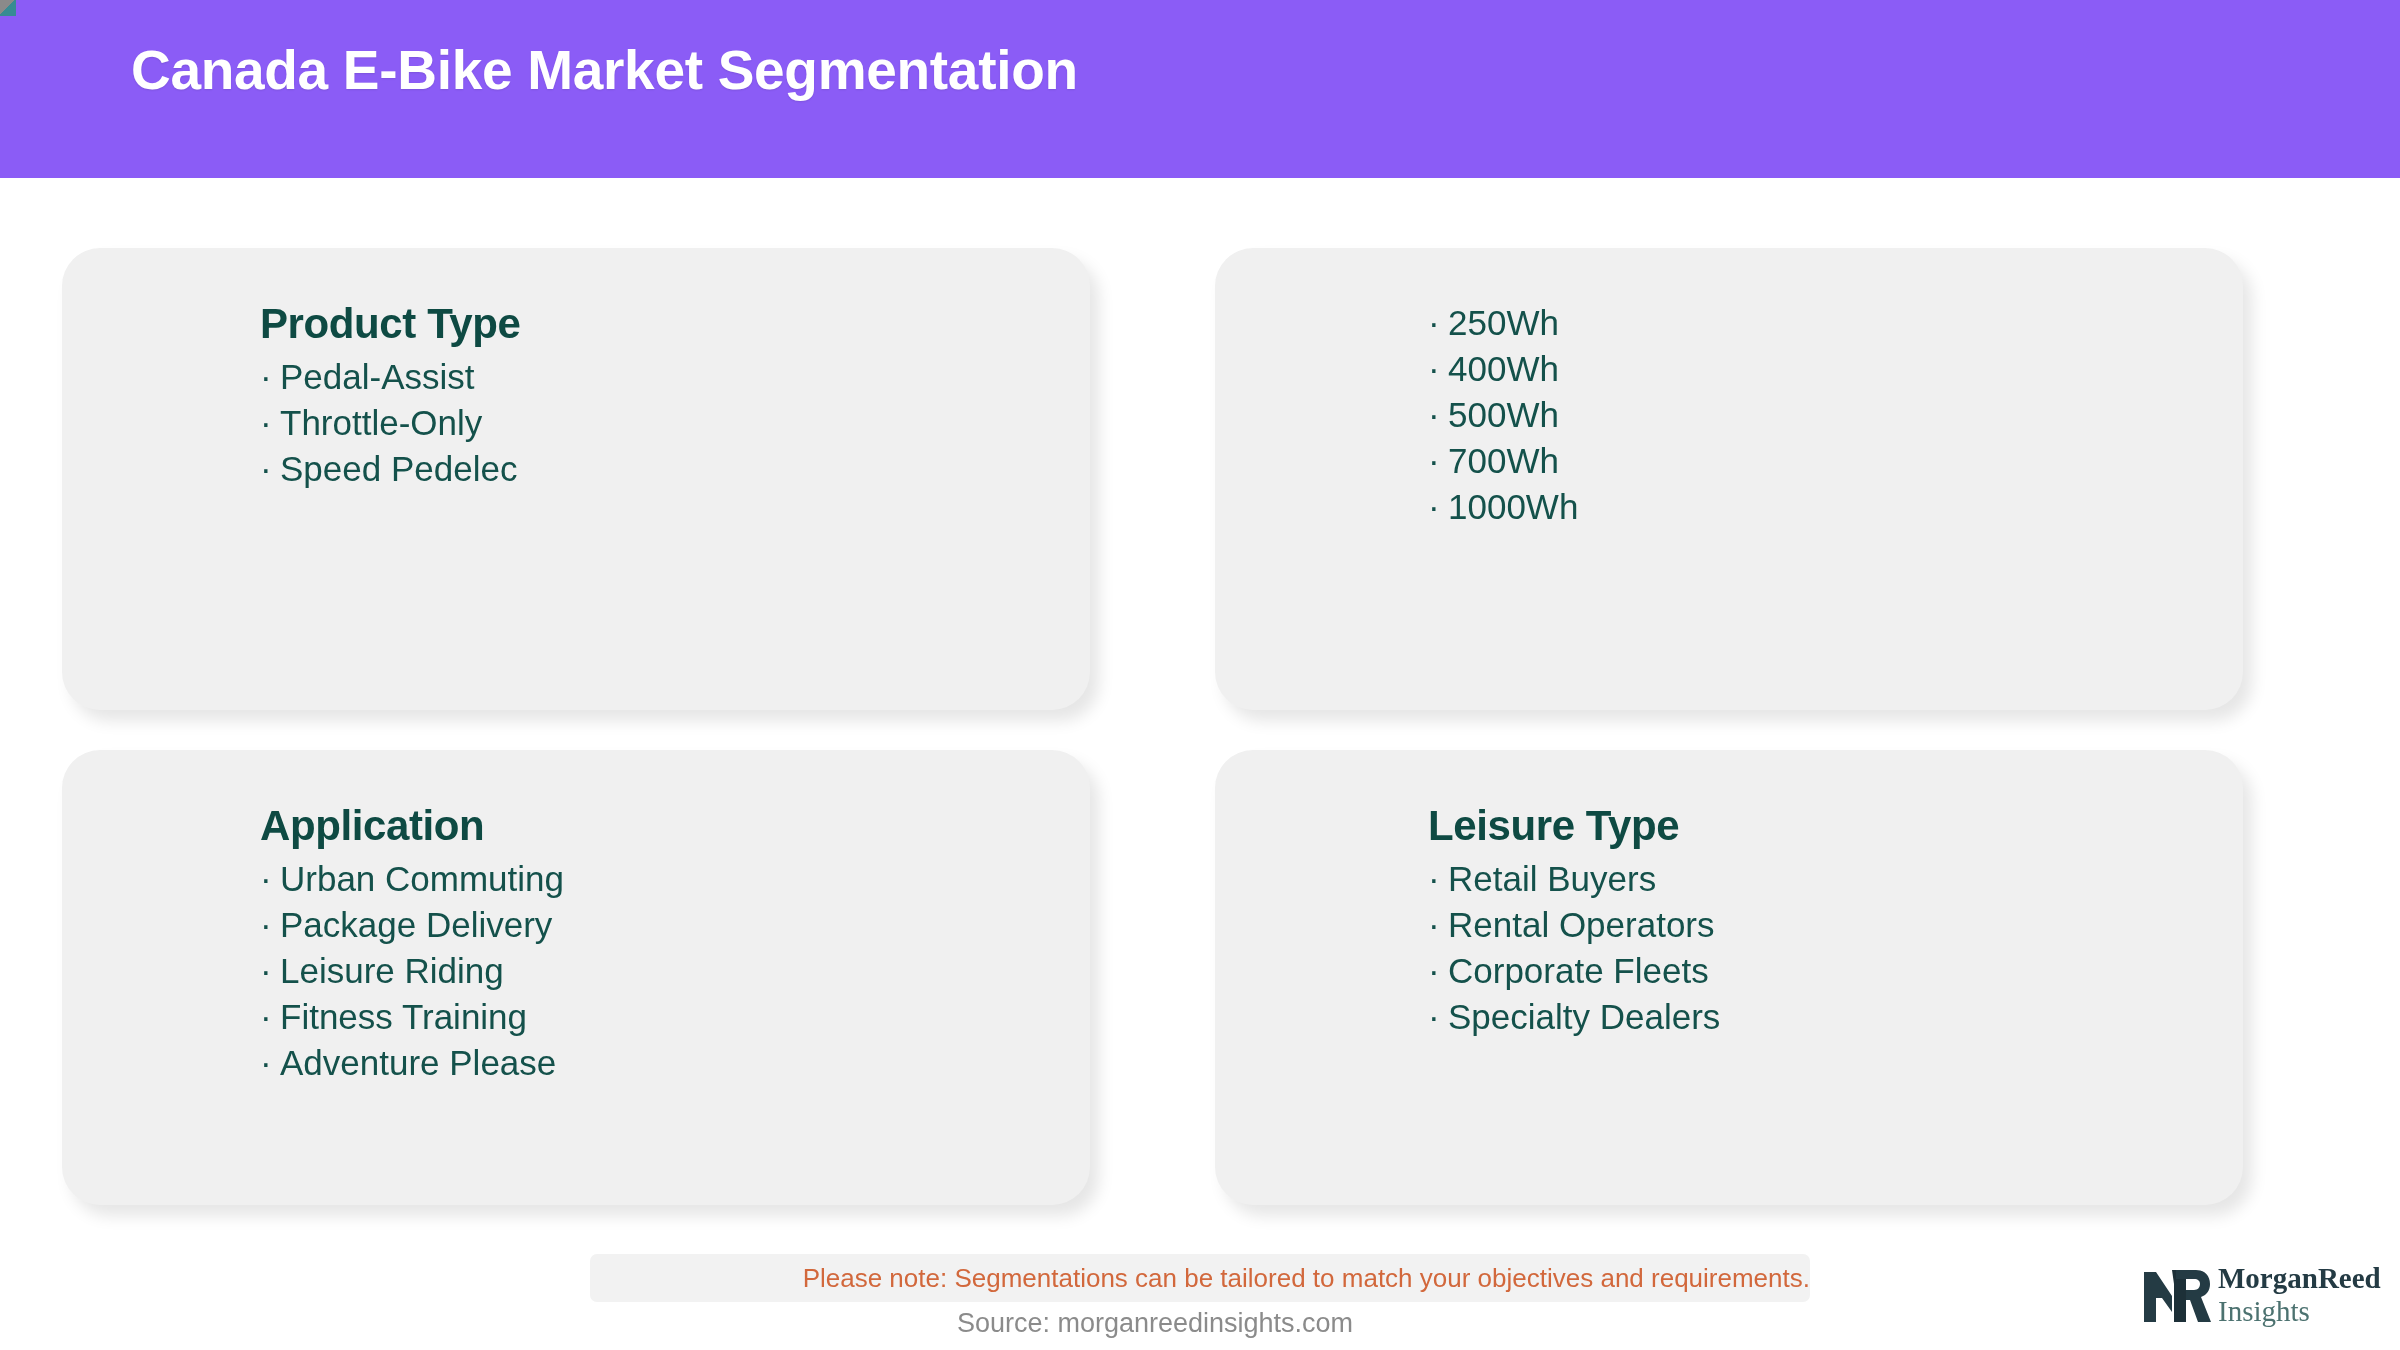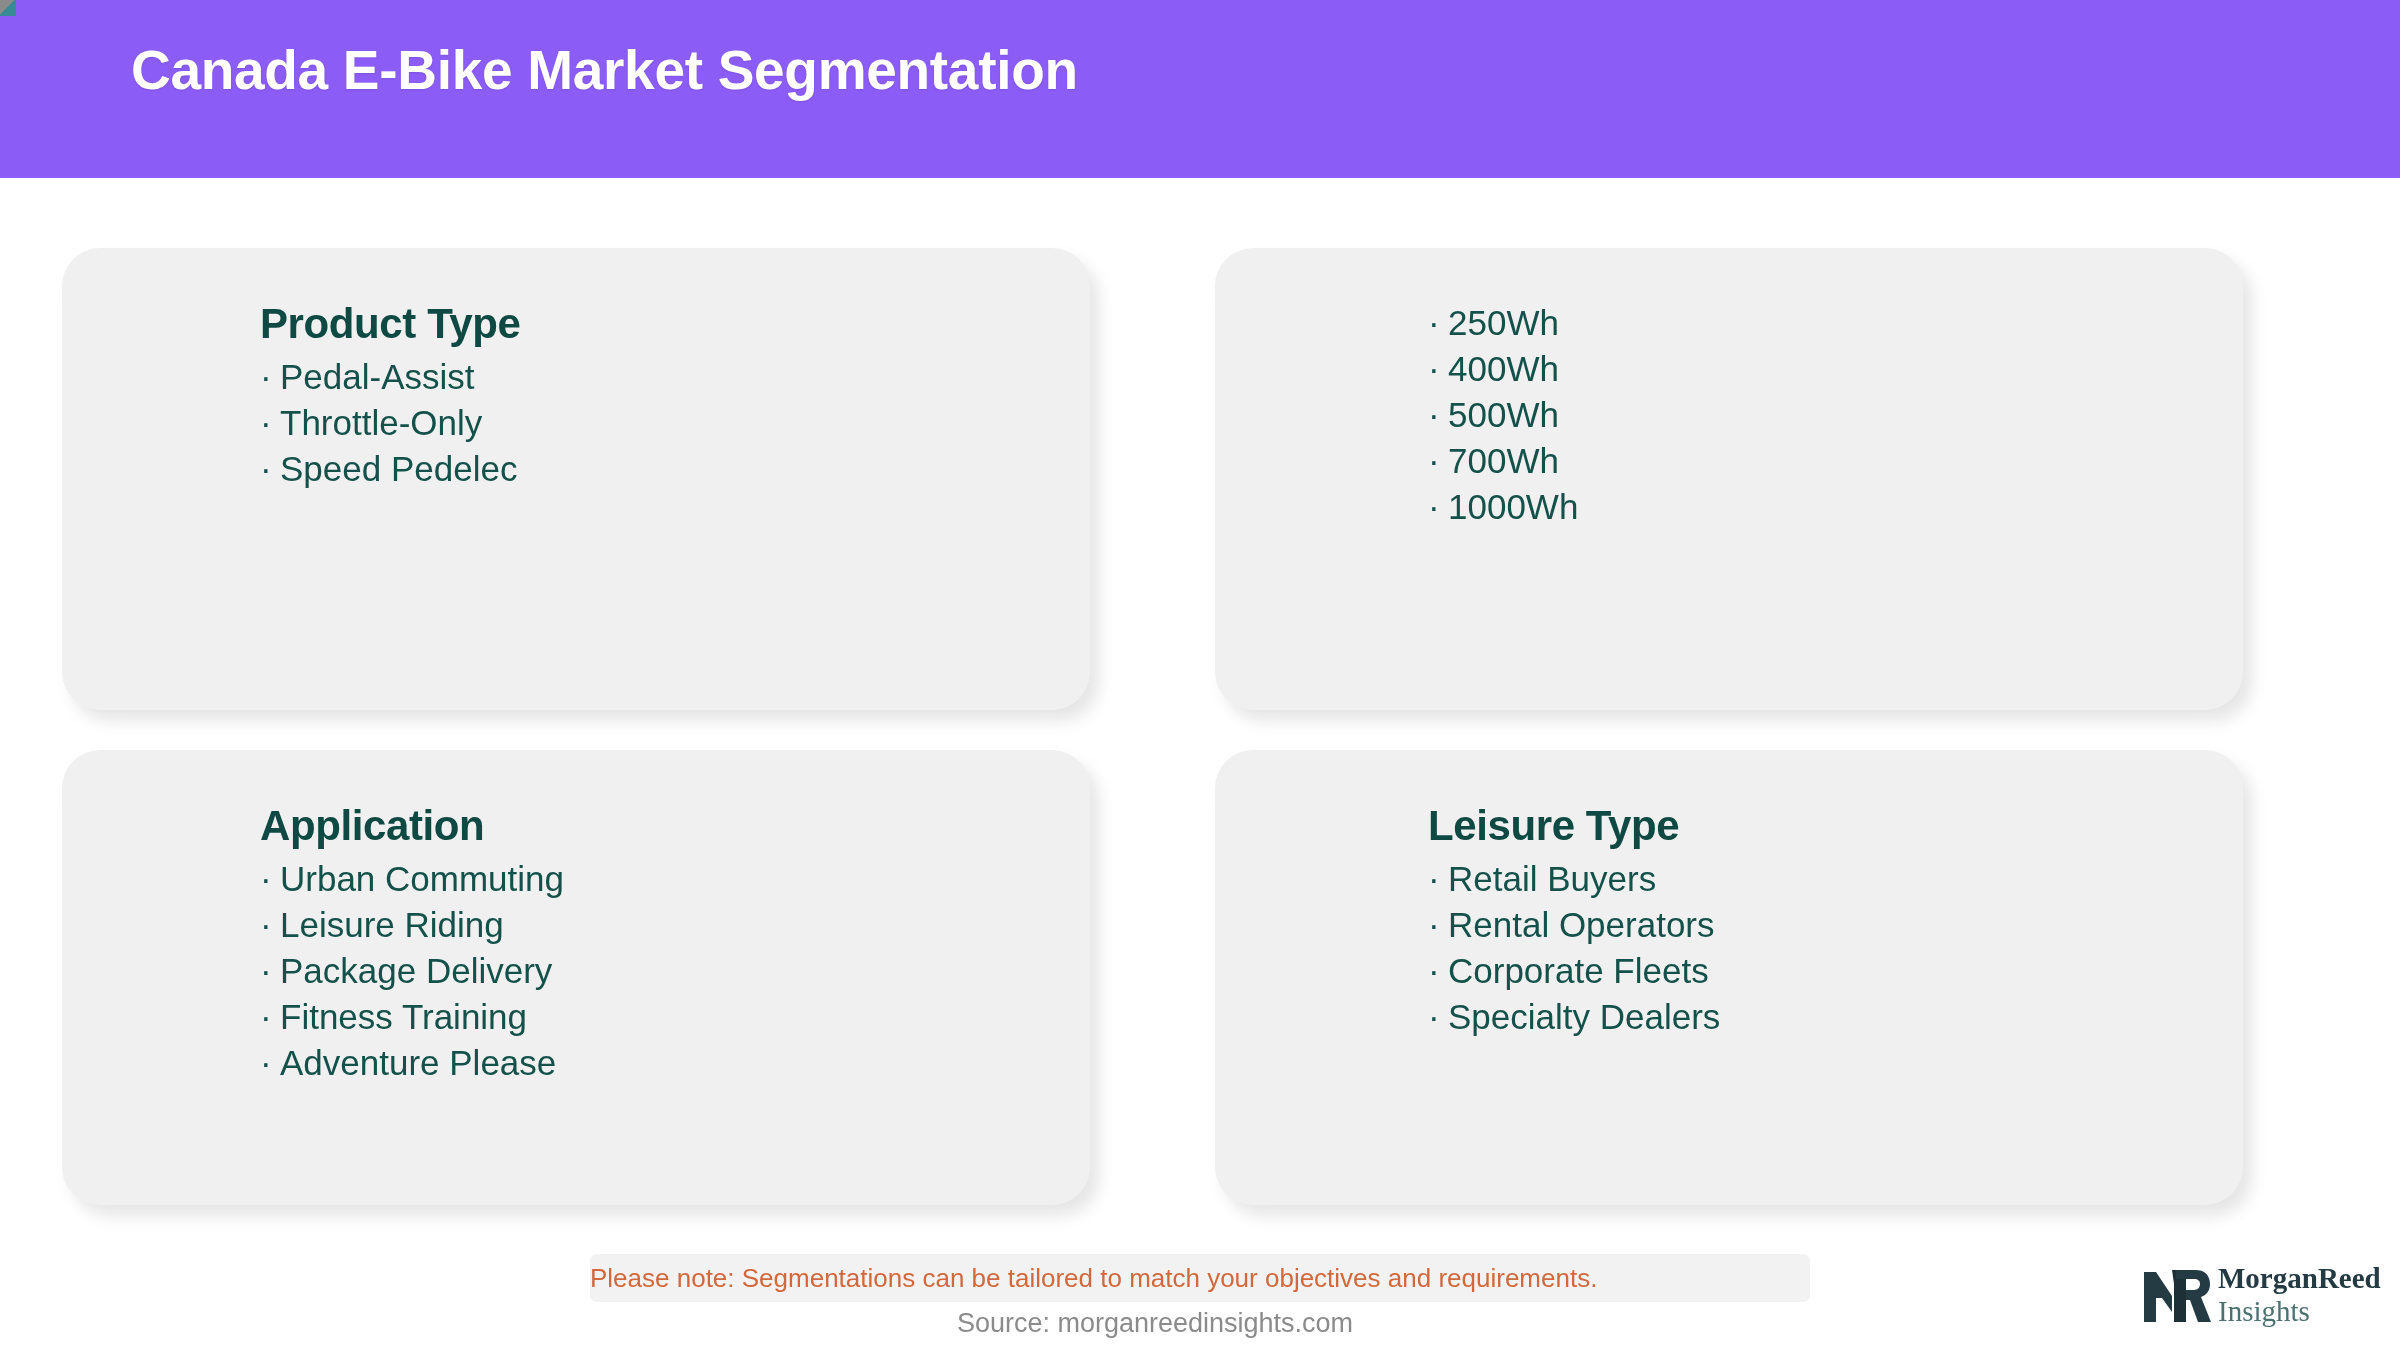--- a/index.html
+++ b/index.html
@@ -95,21 +95,21 @@
   .note-pill {
     position: absolute;
     left: 590px;
     top: 1254px;
     width: 1220px;
     height: 48px;
     background: #f2f2f2;
     border-radius: 7px;
     display: flex;
     align-items: center;
-    justify-content: flex-start;
+    justify-content: flex-end;
   }
   .note-text {
     font-size: 26px;
     color: #d2683c;
     white-space: nowrap;
   }
   .source-text {
     position: absolute;
     left: 0;
     top: 1308px;
@@ -184,22 +184,22 @@
       <li><span class="bullet">·</span><span>1000Wh</span></li>
     </ul>
   </div>
 </div>
 
 <div class="card card-3">
   <div class="card-inner">
     <div class="card-heading">Application</div>
     <ul class="card-list">
       <li><span class="bullet">·</span><span>Urban Commuting</span></li>
+      <li><span class="bullet">·</span><span>Package Delivery</span></li>
       <li><span class="bullet">·</span><span>Leisure Riding</span></li>
-      <li><span class="bullet">·</span><span>Package Delivery</span></li>
       <li><span class="bullet">·</span><span>Fitness Training</span></li>
       <li><span class="bullet">·</span><span>Adventure Please</span></li>
     </ul>
   </div>
 </div>
 
 <div class="card card-4">
   <div class="card-inner">
     <div class="card-heading">Leisure Type</div>
     <ul class="card-list">

